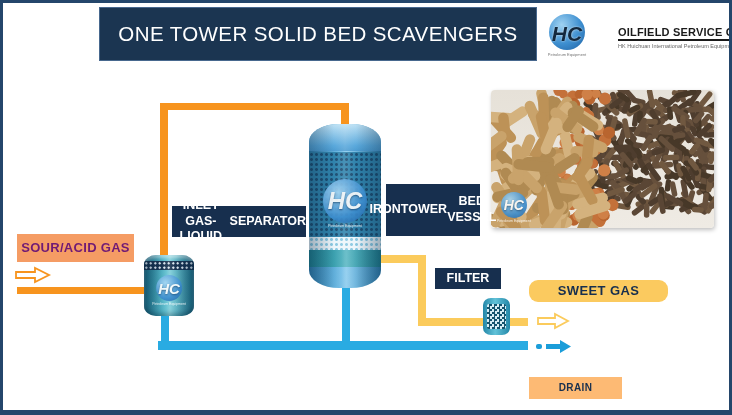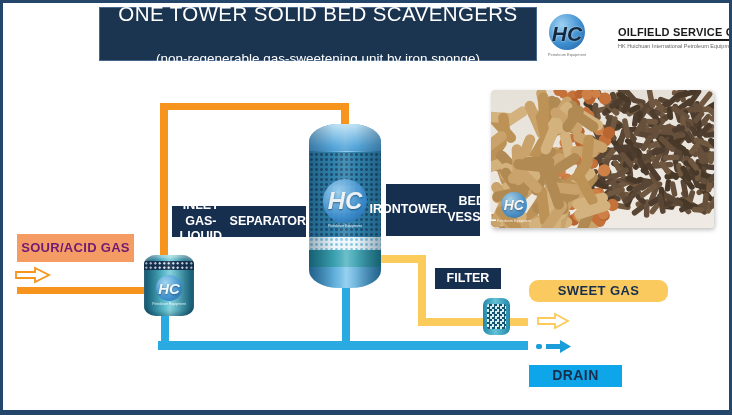--- a/index.html
+++ b/index.html
@@ -41,21 +41,21 @@
   .pipe.orange { background:#F7941E; }
   .pipe.amber  { background:#FBCB5C; }
   .pipe.cyan   { background:#29ABE2; }
 
   
   .tag { position:absolute; display:flex; flex-direction:row; align-items:center;
     justify-content:center; text-align:center; font-weight:bold; line-height:1.25; }
   .tag-navy { background:#172F4E; color:#fff; font-size:12.5px; }
   .tag-sour { background:#F59C64; color:#701a75; font-size:13px; letter-spacing:.3px; }
   .tag-sweet { background:#FBCA5F; color:#172F4E; font-size:13px; letter-spacing:.4px; }
-  .tag-drain { background:#0ea5e9; color:#172F4E; font-size:14px; letter-spacing:.4px; }
+  .tag-drain { background:#fdba74; color:#172F4E; font-size:10px; letter-spacing:.4px;margin-top:12px; }
 
   
   .vessel-sep {
     left:141px; top:252px; width:50px; height:61px; position:absolute;
     border-radius:12px / 10px; overflow:hidden;
     background:linear-gradient(90deg,#19718A,#5FC0D0 45%,#7ACCD8 52%,#19718A);
     box-shadow:inset 0 3px 3px rgba(255,255,255,.45), inset 0 -3px 4px rgba(0,40,60,.35);
   }
   .sep-band { position:absolute; left:0; top:6px; width:100%; height:9px;
     background-color:#15304E;
@@ -105,21 +105,20 @@
 
   .arrow-svg { position:absolute; overflow:visible; }
 </style>
 </head>
 <body>
 
 <div class="slide">
 
   <div class="abs title-box">
     <div class="t1">ONE TOWER SOLID BED SCAVENGERS</div>
-    <div class="t2">(non-regenerable gas-sweetening unit by iron sponge)</div>
   </div>
 
   <div class="abs logo">
     <div class="hc-mark">
       <div class="hc-globe"></div>
       <div class="hc-letters">HC</div>
       <div class="hc-caption">Petroleum Equipment</div>
     </div>
     <div class="logo-text">
       <div class="logo-company">OILFIELD SERVICE COMPANY</div>

